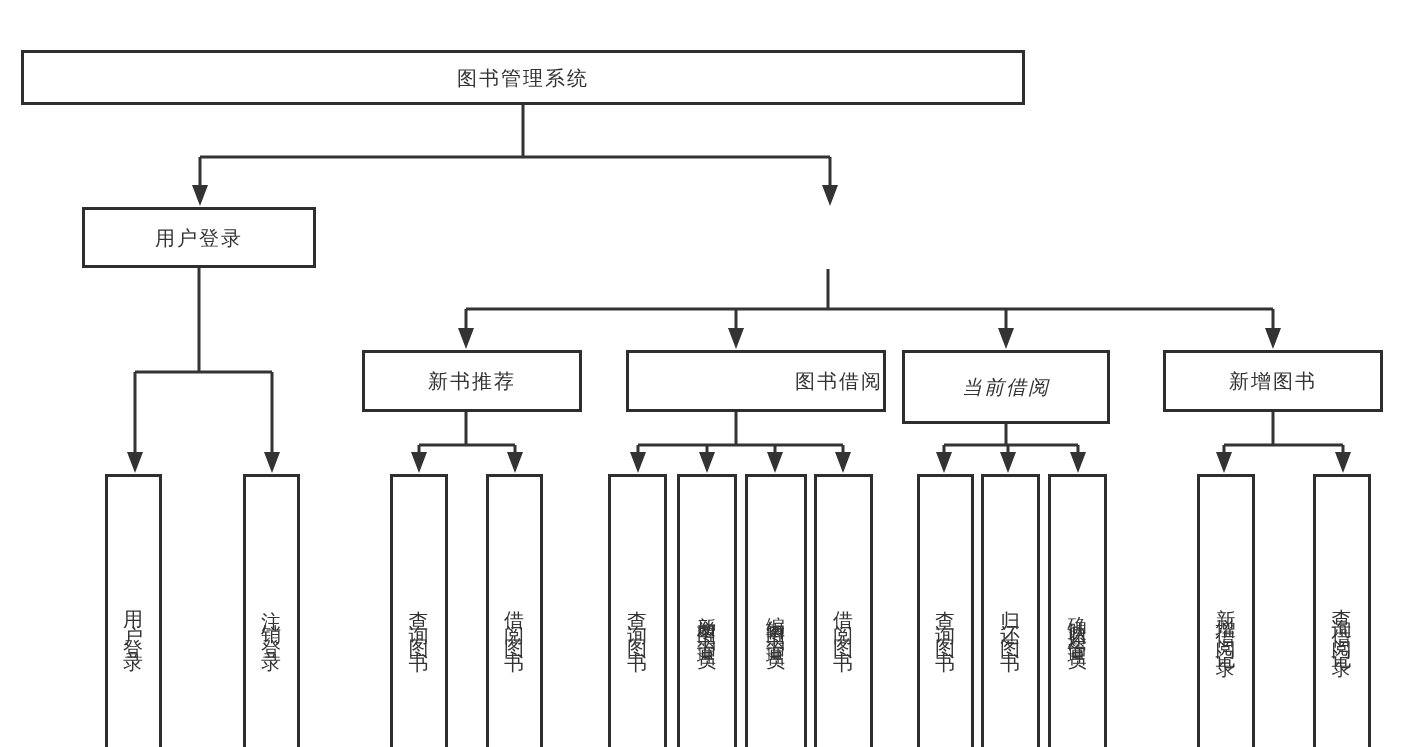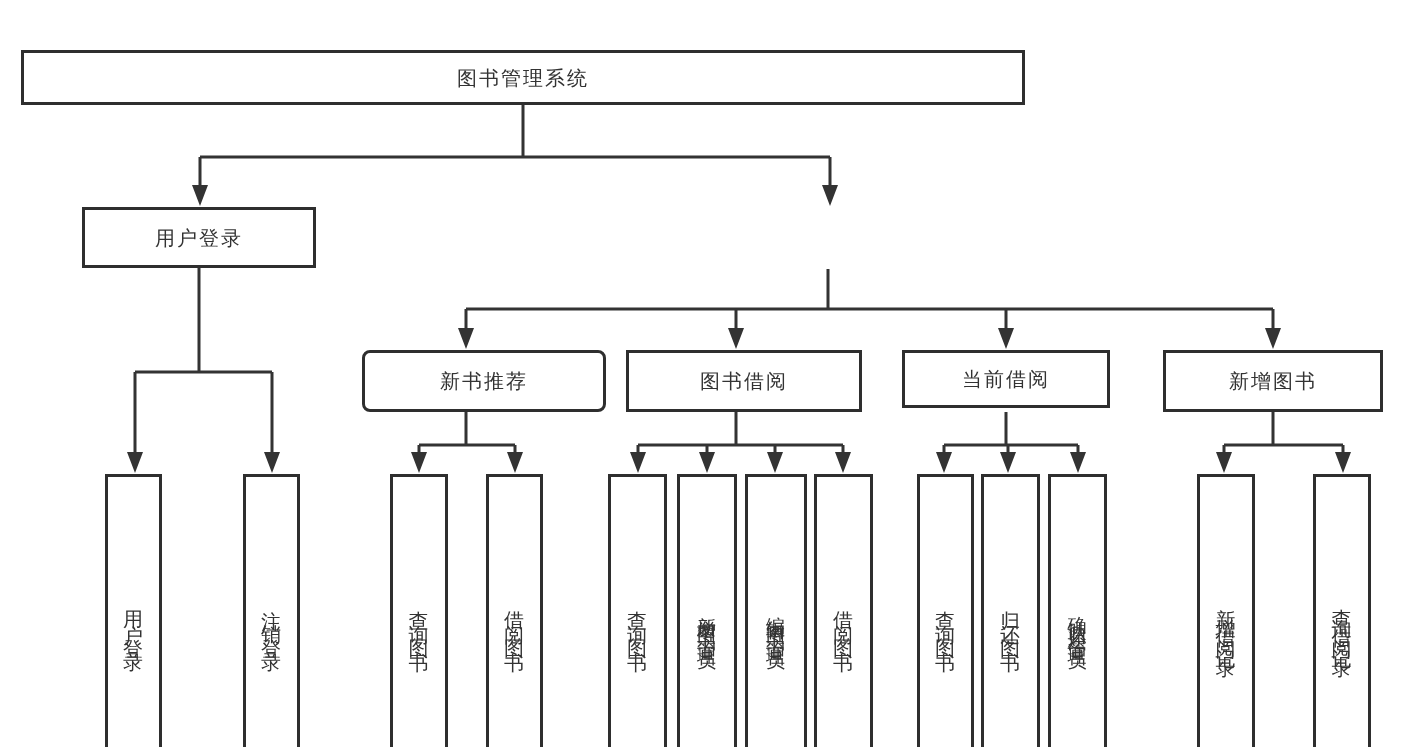--- a/index.html
+++ b/index.html
@@ -51,23 +51,23 @@
   .sp4 span { letter-spacing: 14px; }
   .sp6 span { letter-spacing: 10px; }
   .sp9 span { letter-spacing: 5px; font-size: 19px; }
 
   
   #n-root        { left: 21px;   top: 13px;  width: 1004px; height: 55px; }
   
   #n-user-login  { left: 82px;   top: 170px; width: 234px;  height: 61px; }
   #n-book-mgmt   { left: 710px;  top: 170px; width: 236px;  height: 62px; }
   
-  #n-new-book    { left: 362px;  top: 313px; width: 244px;  height: 62px; border-radius: 8px; }
-  #n-borrow      { left: 626px;  top: 313px; width: 236px;  height: 62px; }
-  #n-current     { left: 902px;  top: 313px; width: 208px;  height: 58px; }
+  #n-new-book    { left: 362px;  top: 313px; width: 220px;  height: 62px; }
+  #n-borrow      { left: 626px;  top: 313px; width: 260px;  height: 62px; justify-content: flex-end; }
+  #n-current     { left: 902px;  top: 313px; width: 208px;  height: 74px; font-style: italic; }
   #n-records     { left: 1163px; top: 313px; width: 220px;  height: 62px; }
   
   #l-user-login  { left: 105px;  width: 57px; }
   #l-logout      { left: 243px;  width: 57px; }
   #l-nb-query    { left: 390px;  width: 58px; }
   #l-nb-borrow   { left: 486px;  width: 57px; }
   #l-bb-query    { left: 608px;  width: 59px; }
   #l-bb-add      { left: 677px;  width: 60px; }
   #l-bb-edit     { left: 745px;  width: 62px; }
   #l-bb-borrow   { left: 814px;  width: 59px; }

